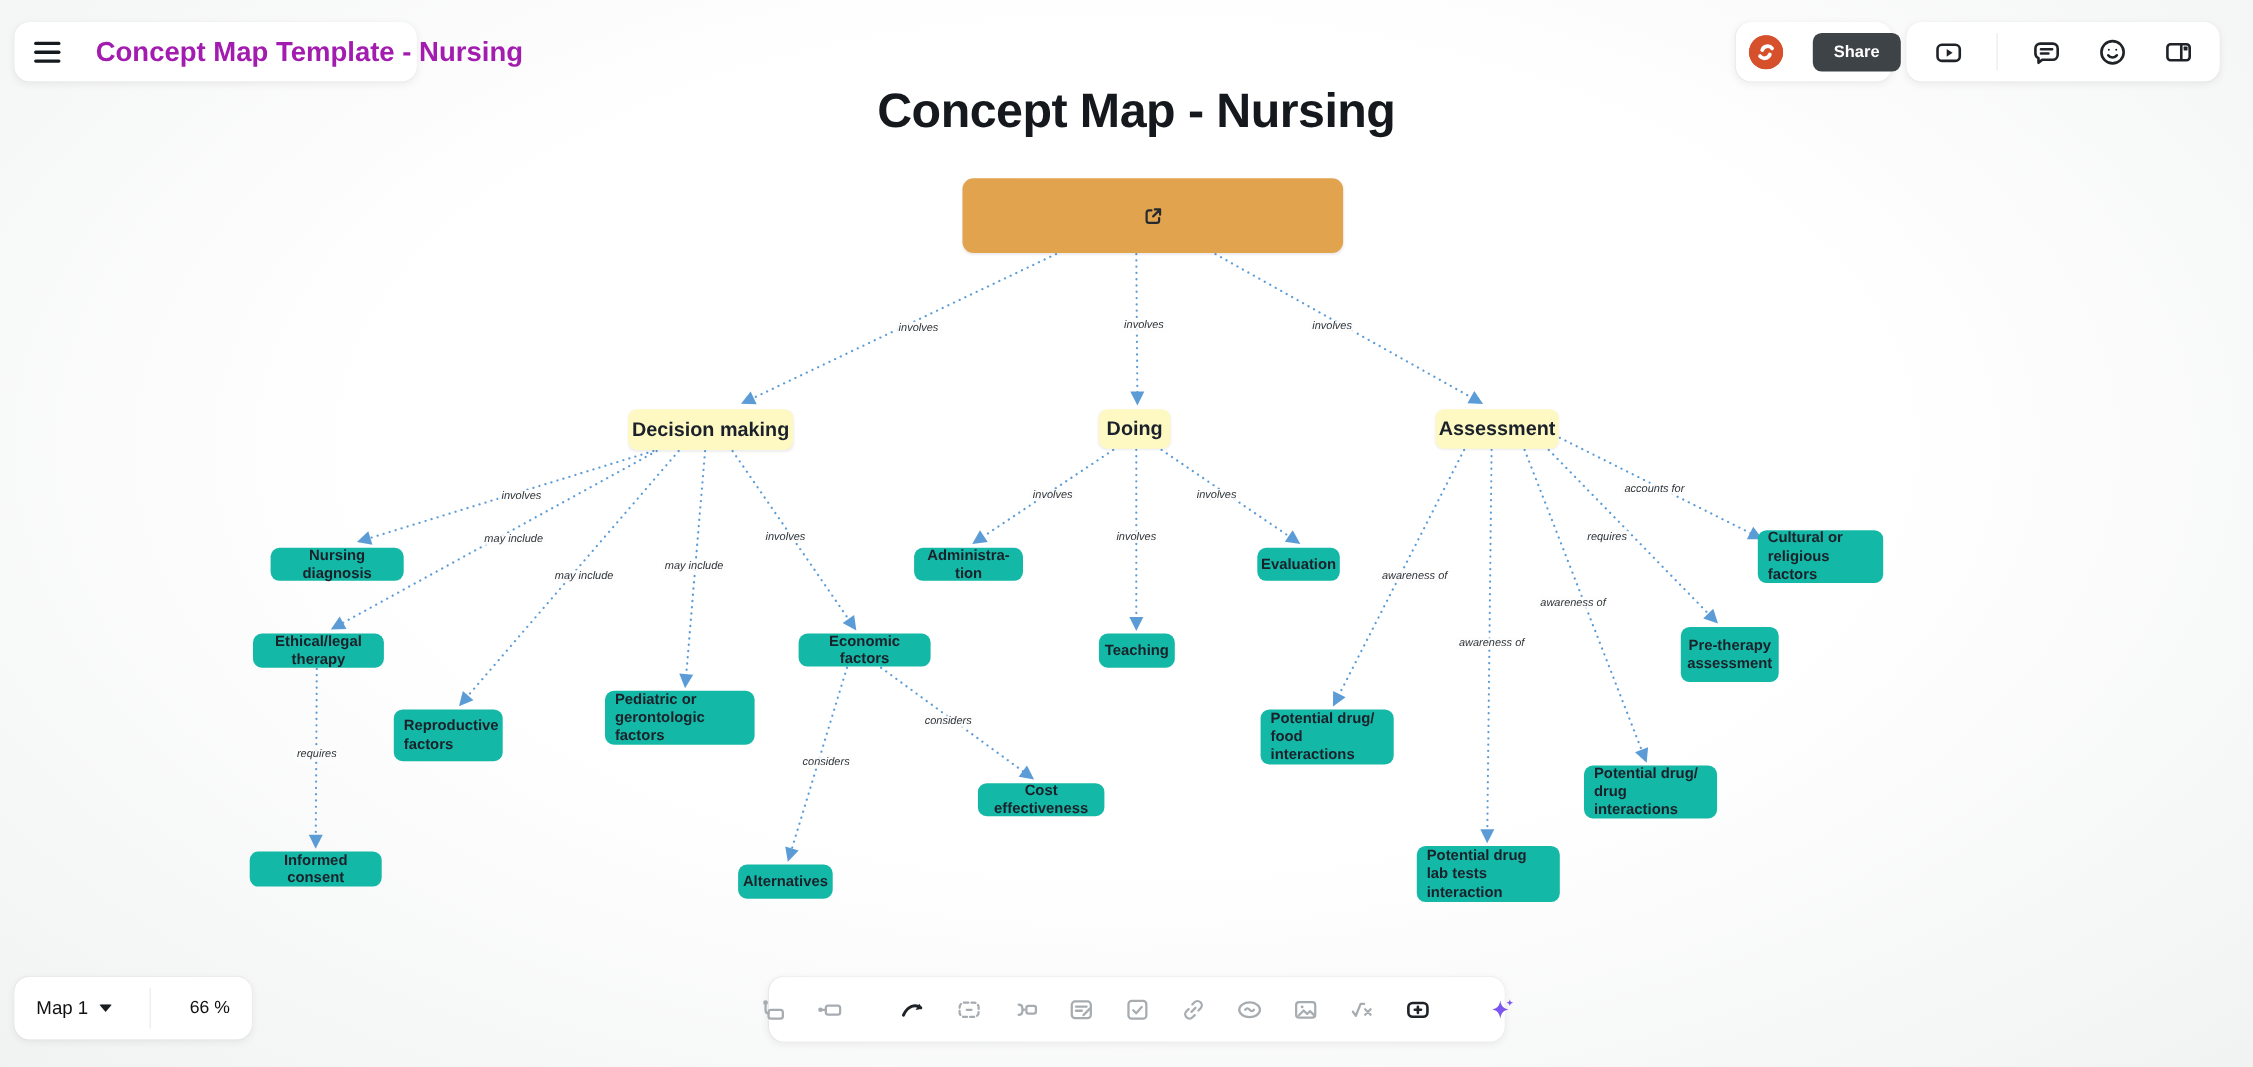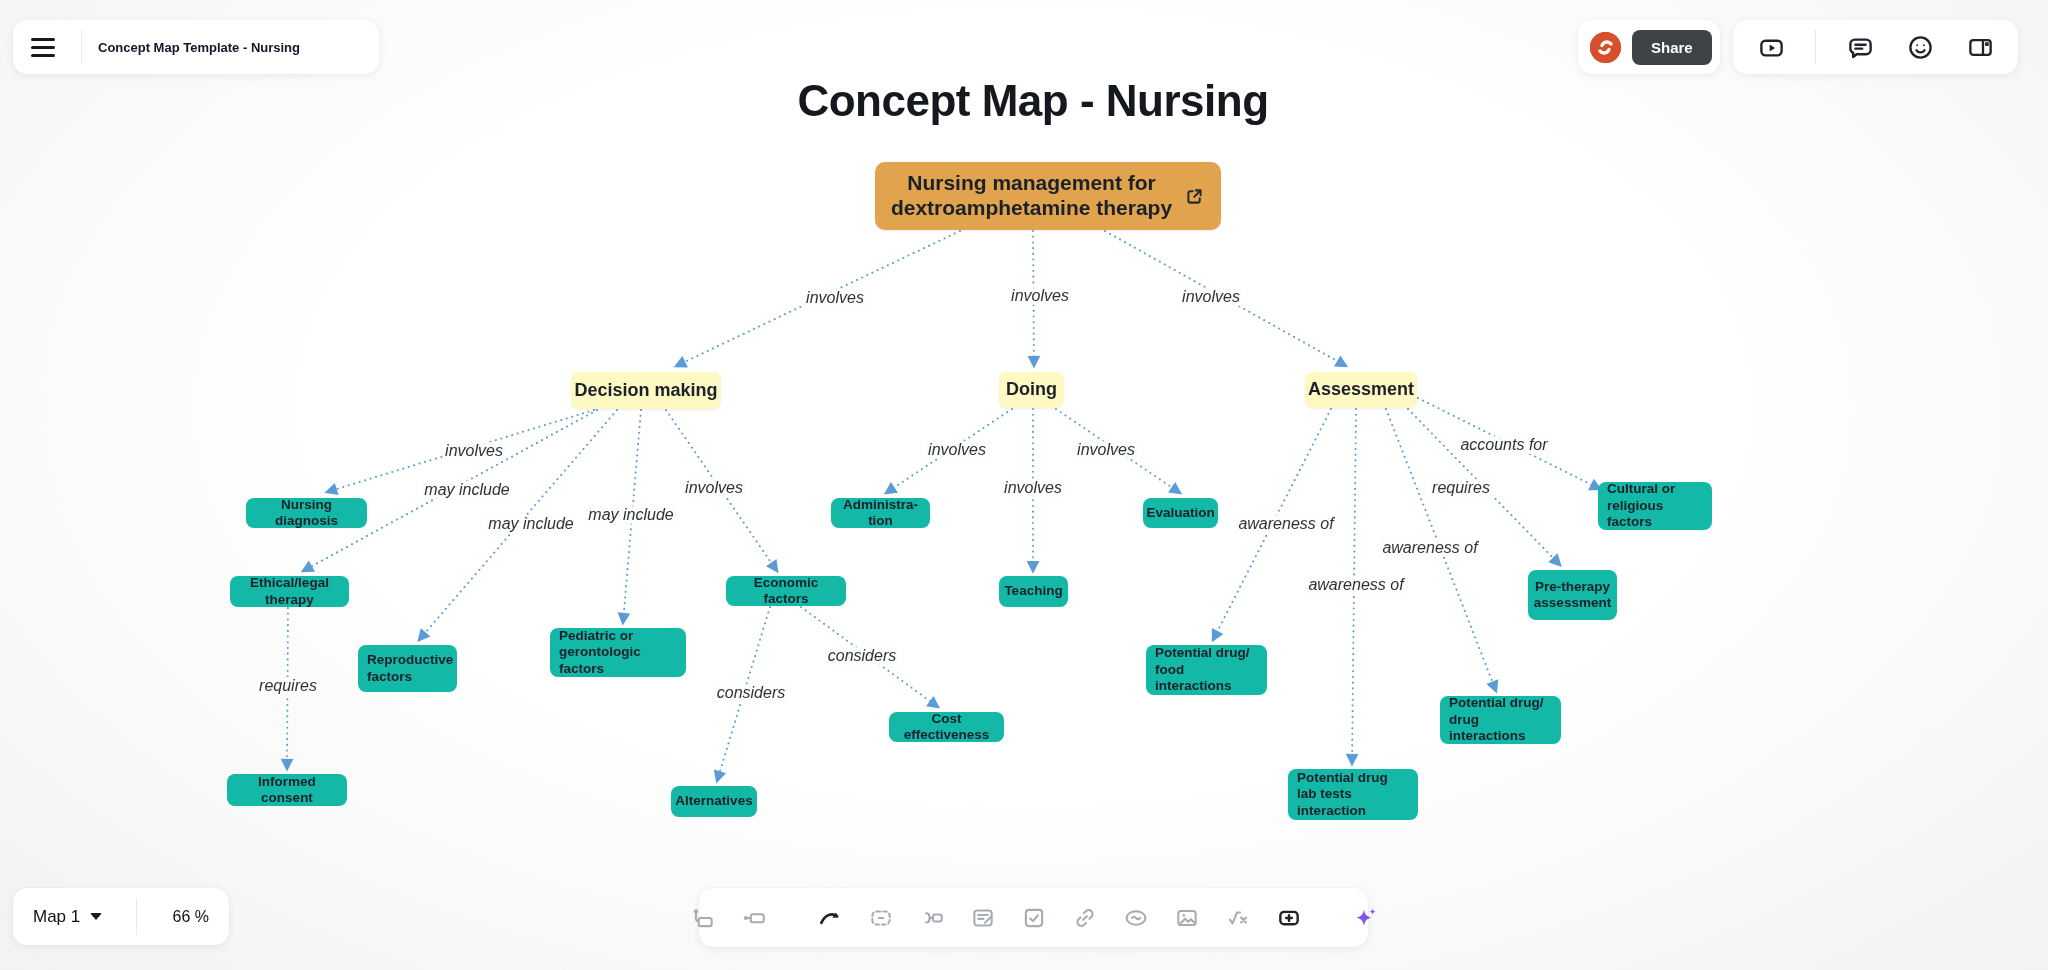--- a/index.html
+++ b/index.html
@@ -10,23 +10,23 @@
   .card { position:absolute; background:#fff; border-radius:14px;
     box-shadow:0 2px 8px rgba(0,0,0,.07), 0 0 1px rgba(0,0,0,.05);
     display:flex; align-items:center; }
   .vdiv { width:1px; background:#e7e9ea; align-self:stretch; margin:10px 0; }
 
   
   .hdr-left { left:13px; top:20px; height:54px; width:366px; padding:0 18px; gap:16px; }
   .menu-btn { width:34px; height:34px; display:flex; flex-direction:column; justify-content:center;
     gap:5px; cursor:pointer; border:none; background:none; }
   .menu-btn span { display:block; width:24px; height:3px; background:#151a1e; border-radius:2px; }
-  .doc-title { font-size:13px; font-weight:600; color:#0f172a; white-space:nowrap; }
-
-  .hdr-share { left:1578px; top:20px; height:54px; width:142px; padding:0 12px; gap:11px; }
+  .doc-title { font-size:25px; font-weight:600; color:#a21caf; white-space:nowrap; }
+
+  .hdr-share { left:1578px; top:20px; height:54px; width:142px; padding:0 12px; gap:27px; }
   .avatar { width:31px; height:31px; border-radius:50%; background:#d6502c; flex:0 0 auto;
     display:flex; align-items:center; justify-content:center; cursor:pointer; }
   .share-btn { background:#3d4347; color:#fff; font-size:15px; font-weight:600;
     border:none; border-radius:8px; padding:9px 19px; cursor:pointer; font-family:inherit; }
 
   .hdr-icons { left:1733px; top:20px; height:54px; width:285px; padding:0 22px;
     justify-content:space-between; }
   .icon-btn { border:none; background:none; cursor:pointer; display:flex; align-items:center;
     justify-content:center; width:32px; height:32px; color:#1f2328; }
   .icon-btn svg { display:block; }
@@ -41,21 +41,21 @@
     font-weight:700; color:#1a212a; white-space:pre-line; text-align:center;
     line-height:1.22; cursor:pointer; }
   .node.root { background:#e2a34f; border-radius:10px; font-size:21px; gap:12px;
     padding:0 14px; line-height:1.18; box-shadow:0 1px 2px rgba(0,0,0,.08); }
   .node.branch { background:#fef9c3; border-radius:8px; font-size:18px;
     box-shadow:0 1px 2px rgba(0,0,0,.07); }
   .node.leaf { background:#14b8a6; border-radius:8px; font-size:13.5px; padding:4px 9px; }
   .node.ta-l { text-align:left; justify-content:flex-start; }
 
   .edge-label { position:absolute; transform:translate(-50%,-50%);
-    font-style:italic; font-size:16px; color:#2e3338; white-space:nowrap;
+    font-style:italic; font-size:10px; color:#2e3338; white-space:nowrap;
     background:rgba(253,253,253,.85); padding:0 3px; border-radius:3px; cursor:pointer; }
 
   
   .ftr-left { left:13px; top:888px; height:57px; width:216px; padding:0 20px; gap:28px; }
   .map-sel { display:flex; align-items:center; gap:10px; cursor:pointer; background:none; border:none;
     font-family:inherit; font-size:17px; font-weight:500; color:#111; }
   .caret { width:0; height:0; border-left:6px solid transparent; border-right:6px solid transparent;
     border-top:7px solid #1a1d20; border-radius:2px; }
   .zoom-val { font-size:16px; font-weight:500; color:#111; margin-left:auto; cursor:pointer;
     background:none; border:none; font-family:inherit; }
@@ -149,22 +149,20 @@
     <line x1="1331" y1="409" x2="1213" y2="640" marker-end="url(#ah)"></line>
     <line x1="1386" y1="409" x2="1496" y2="691" marker-end="url(#ah)"></line>
     <line x1="1356" y1="409" x2="1352" y2="764" marker-end="url(#ah)"></line>
     <line x1="288" y1="608" x2="287" y2="769" marker-end="url(#ah)"></line>
     <line x1="770" y1="607" x2="717" y2="781" marker-end="url(#ah)"></line>
     <line x1="801" y1="607" x2="938" y2="707" marker-end="url(#ah)"></line>
   </g>
 </svg>
 
 <div class="node root" style="left:875px;top:162px;width:346px;height:68px;">
-  <span>Nursing management for
-dextroamphetamine therapy</span>
   <svg width="21" height="21" viewBox="0 0 24 24" fill="none" stroke="#262a2f" stroke-width="2.3" stroke-linecap="round" stroke-linejoin="round">
     <path d="M10 6 H7.5 A2.5 2.5 0 0 0 5 8.5 V16.5 A2.5 2.5 0 0 0 7.5 19 H15.5 A2.5 2.5 0 0 0 18 16.5 V14"></path>
     <path d="M13.5 5 H19 V10.5 M19 5 L11.8 12.2"></path>
   </svg>
 </div>
 
 <div class="node branch" style="left:571px;top:372px;width:150px;height:37px;"><span>Decision making</span></div>
 <div class="node branch" style="left:999px;top:372px;width:65px;height:36px;"><span>Doing</span></div>
 <div class="node branch" style="left:1305px;top:372px;width:112px;height:36px;"><span>Assessment</span></div>
 

